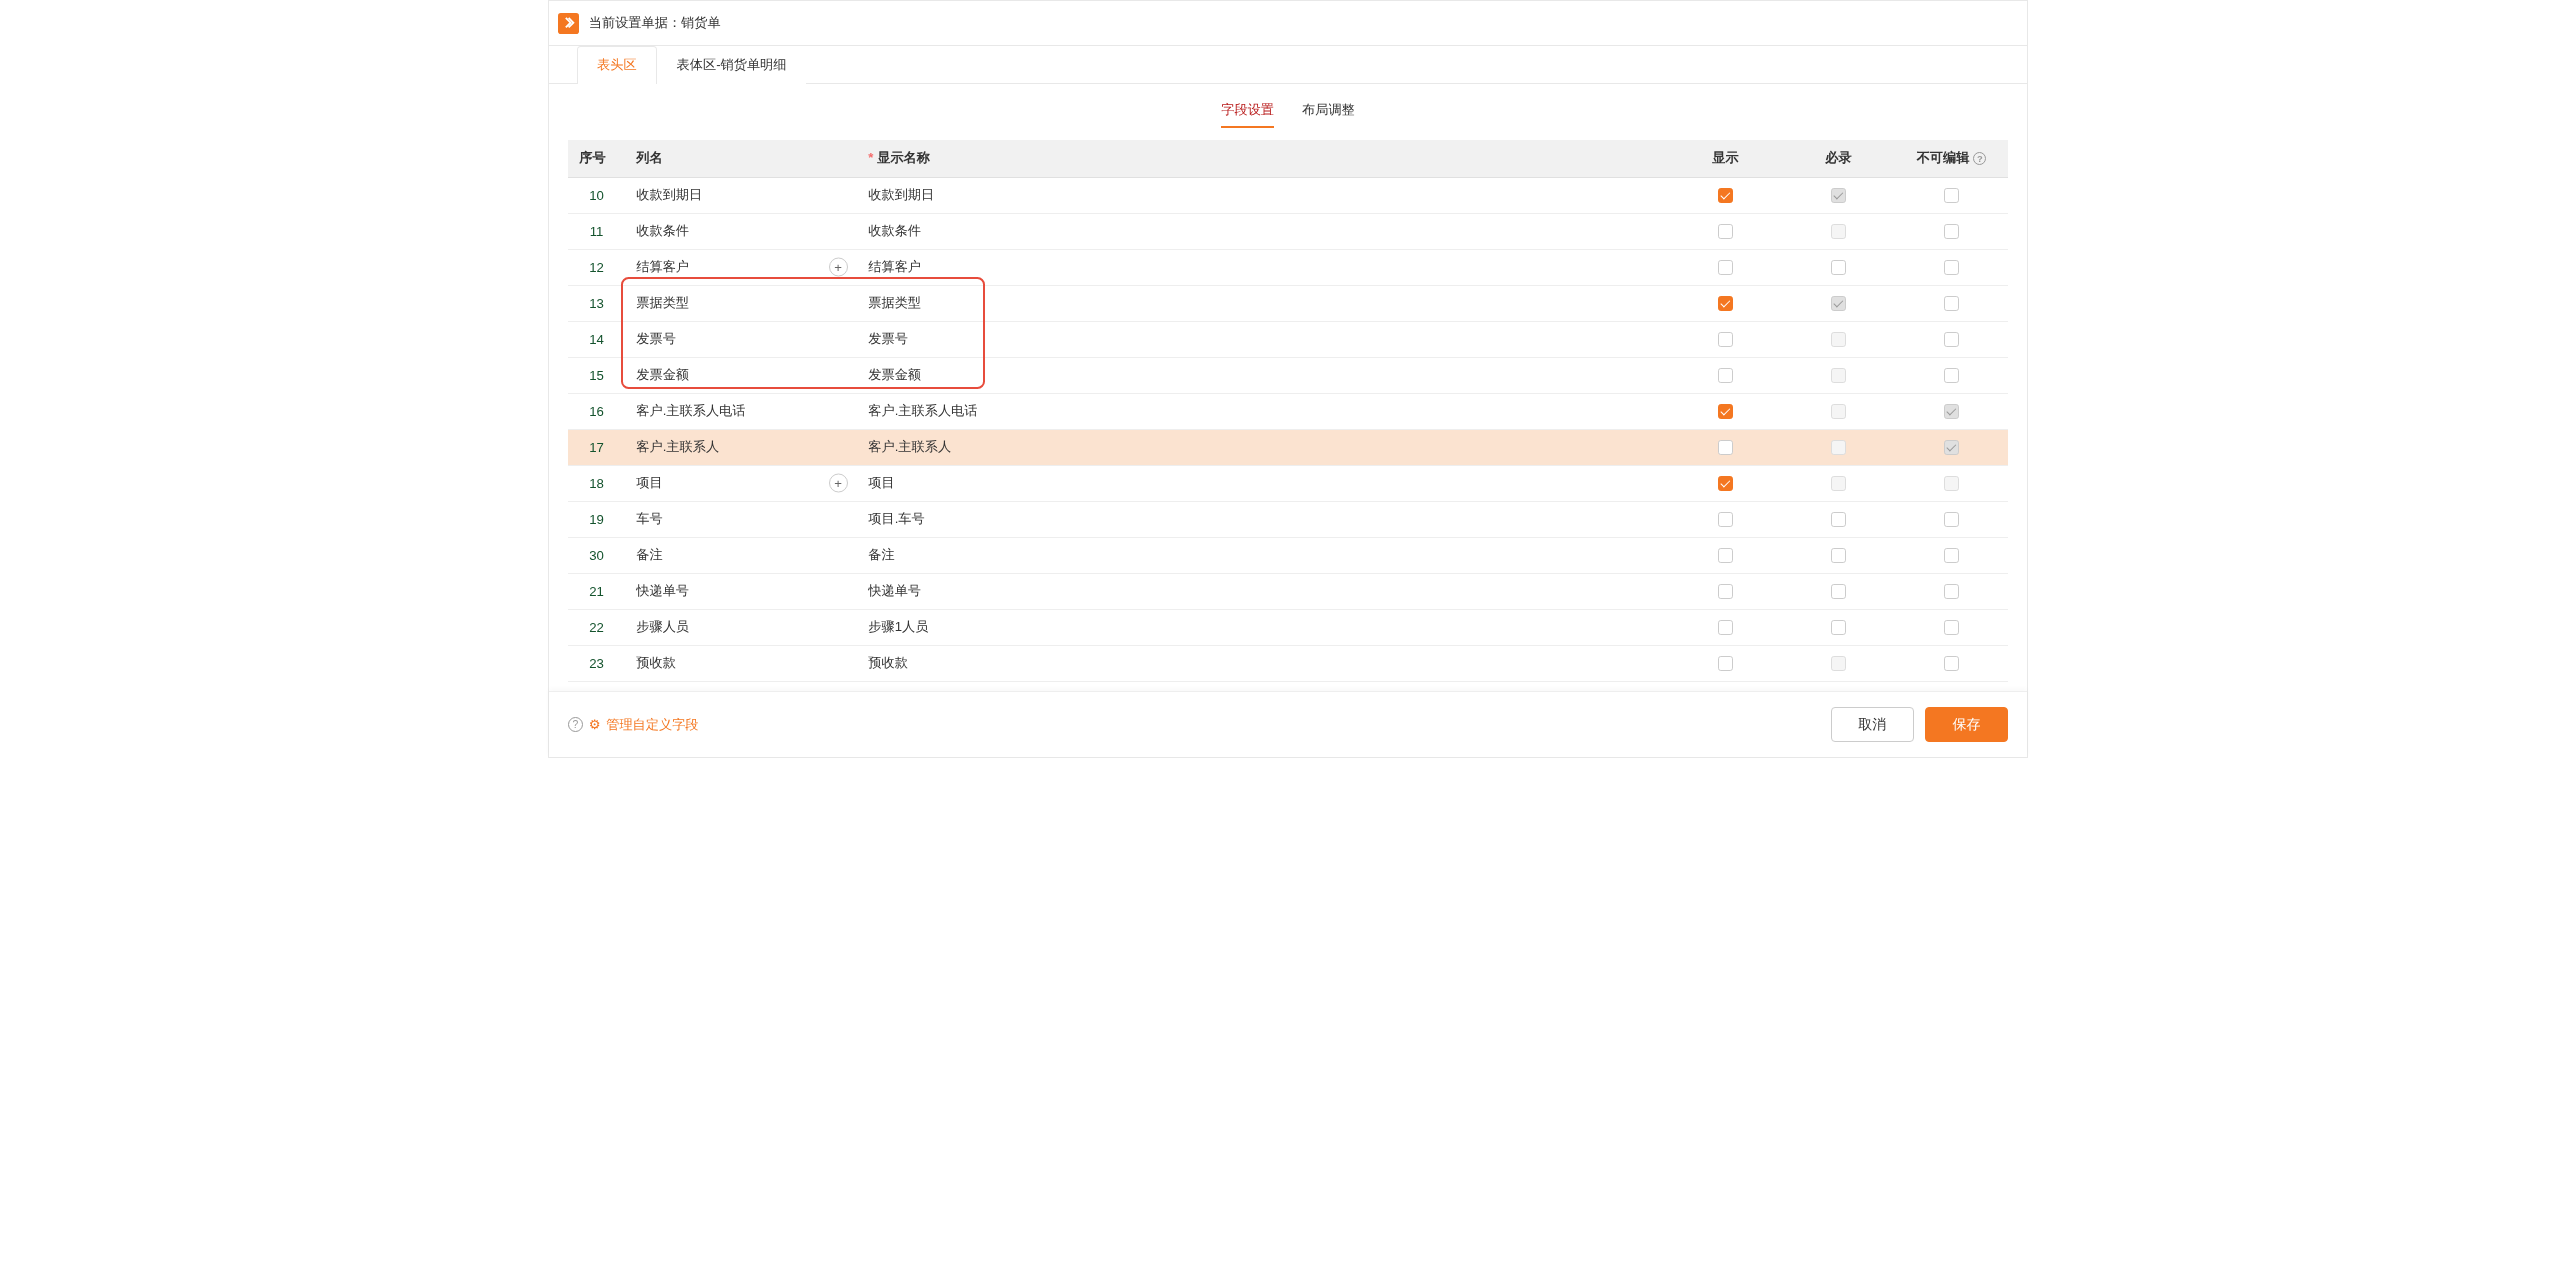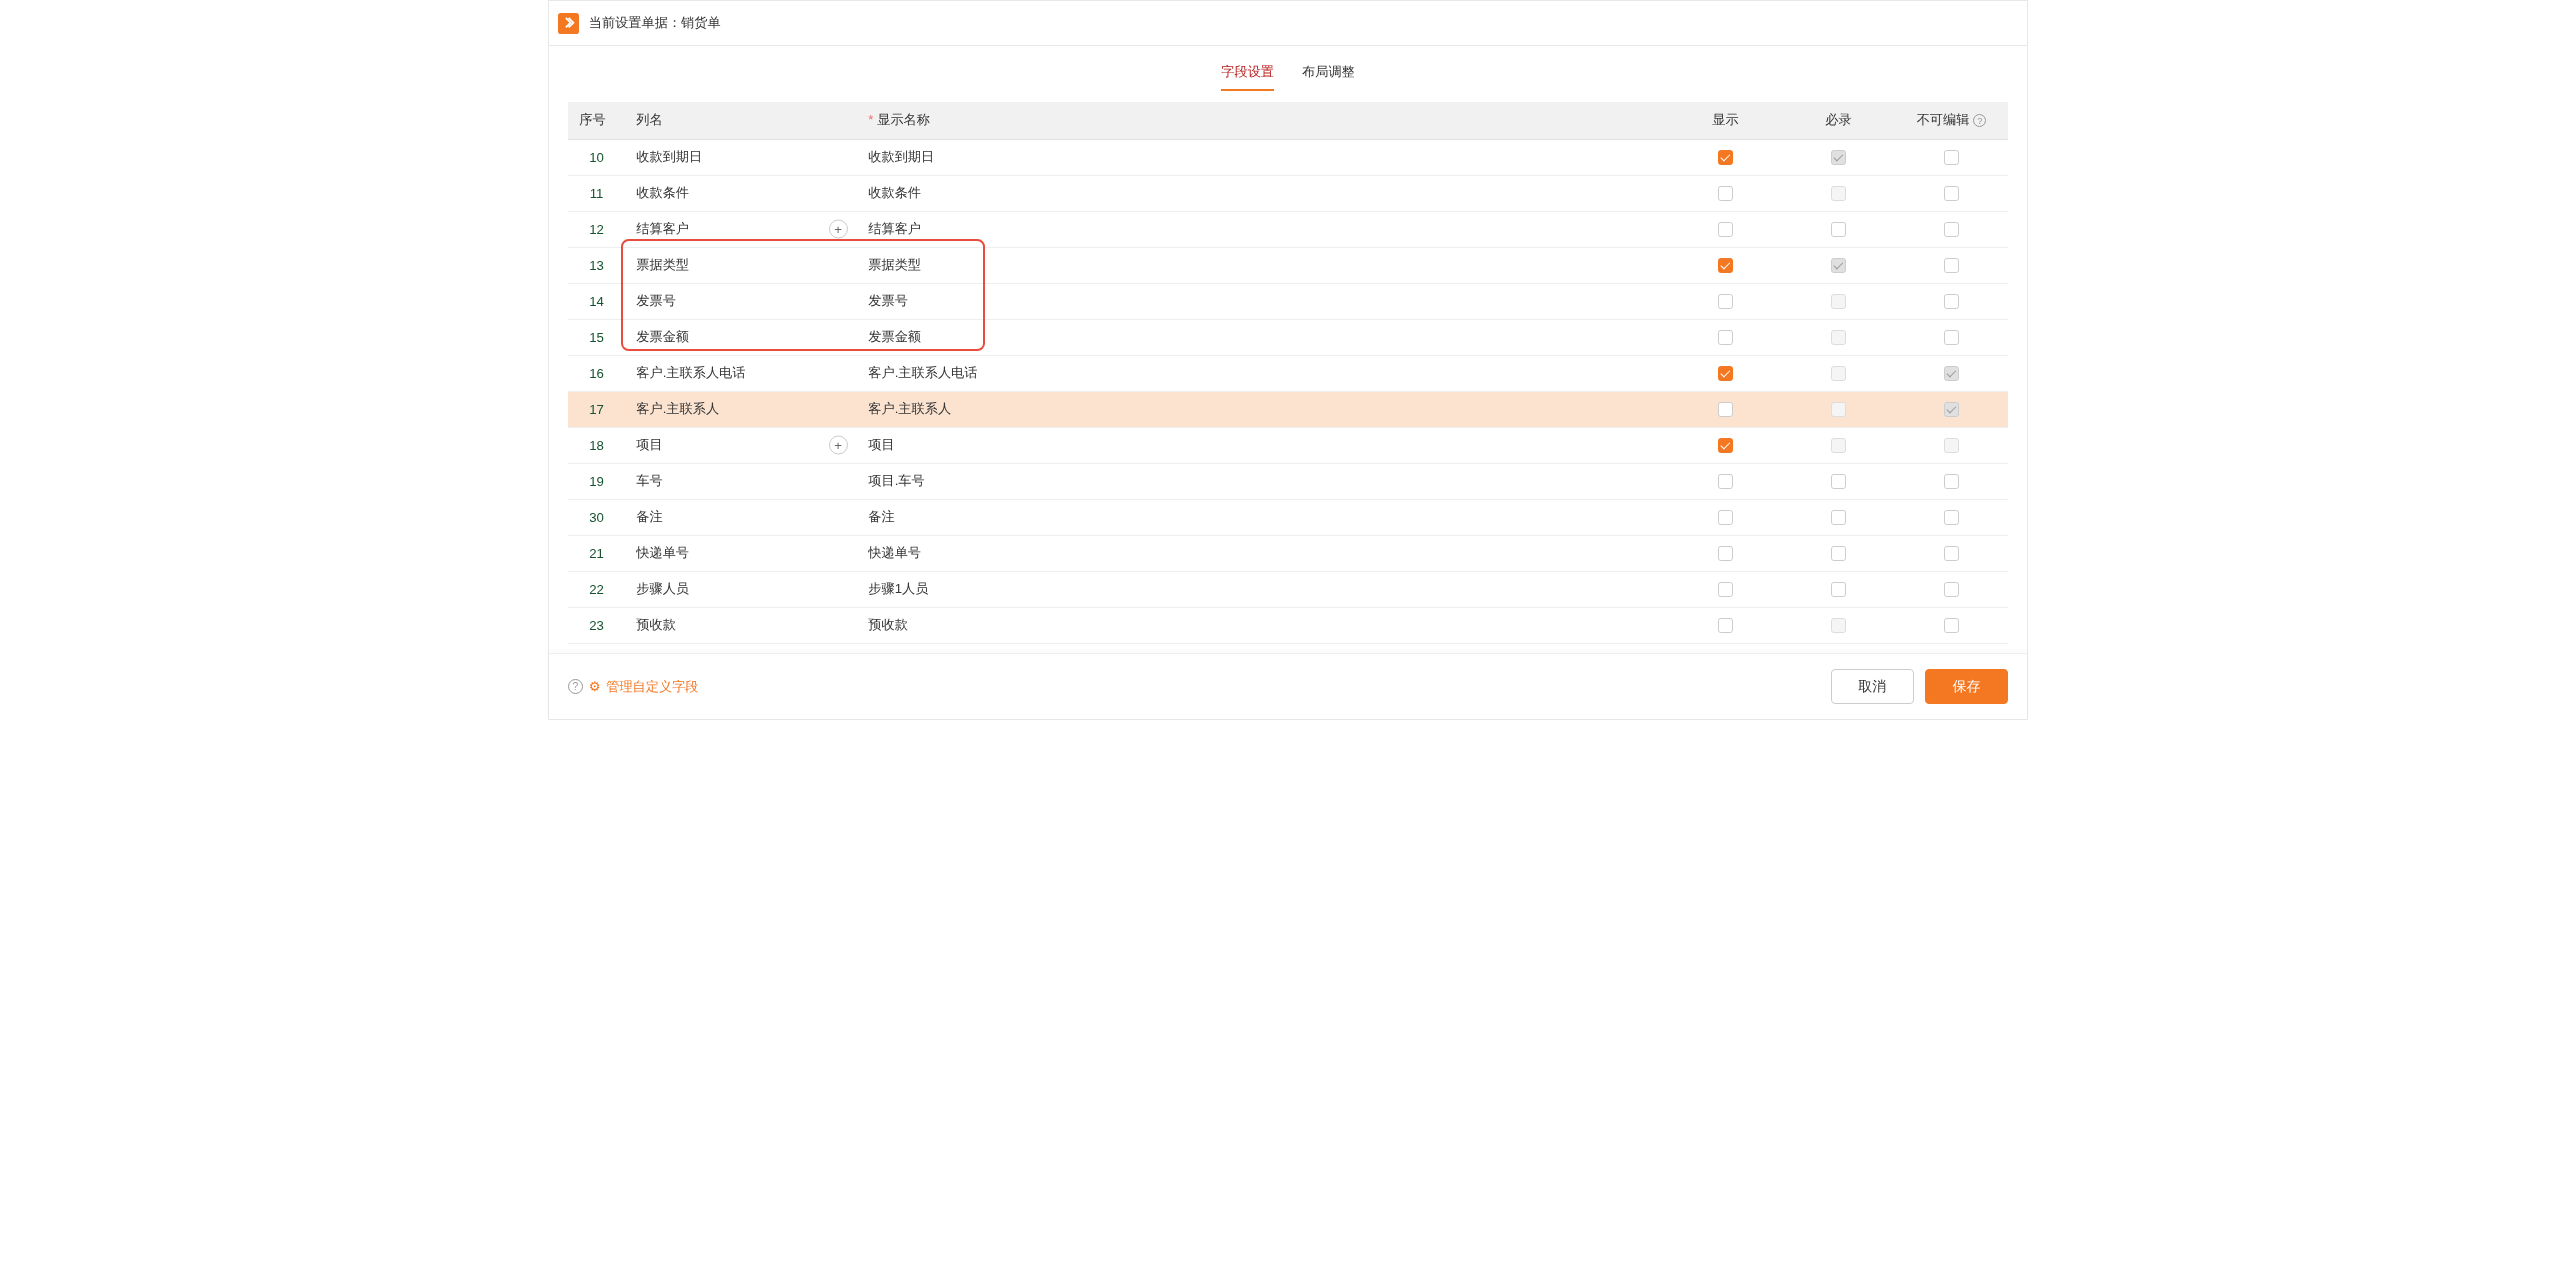--- a/index.html
+++ b/index.html
@@ -9,21 +9,21 @@
 .collapse-btn { width: 21px; height: 21px; background: #f47721; border-radius: 2.8px; display: flex; align-items: center; justify-content: center; margin-right: 9.4px; cursor: pointer; }
 .collapse-btn svg { fill: #fff; }
 .top-title { color: #333; }
 .tabs { display: flex; padding: 0 28px; border-bottom: 0.9px solid #e8e8e8; }
 .tab { padding: 9.4px 19px; cursor: pointer; border: 0.9px solid transparent; border-bottom: none; background: #fff; margin-bottom: -0.9px; }
 .tab.active { color: #f47721; border-color: #e8e8e8; border-radius: 3.8px 3.8px 0 0; }
 .sub-tabs { display: flex; justify-content: center; gap: 28px; padding: 17px 0 0; }
 .sub-tab { padding-bottom: 7.6px; cursor: pointer; color: #333; border-bottom: 2.8px solid transparent; }
 .sub-tab.active { color: #b91c1c; border-bottom-color: #f47721; }
 .table { width: calc(100% - 38px); margin: 11.3px 19px 0; border-collapse: collapse; }
-.table th { background: #f1f1f1; font-weight: 400; color: #333; text-align: left; padding: 9.4px 11.3px; border-bottom: 0.9px solid #e0e0e0; }
+.table th { background: #f1f1f1; font-weight: 700; color: #333; text-align: left; padding: 9.4px 11.3px; border-bottom: 0.9px solid #e0e0e0; }
 .table th.center { text-align: center; }
 .col-seq { width: 57px; text-align: center; }
 .col-name { width: 232px; }
 .col-disp { }
 .col-chk { width: 113px; text-align: center; }
 .req-star { color: #f56c6c; margin-right: 3.8px; }
 .help-icon { display: inline-flex; align-items: center; justify-content: center; width: 13.2px; height: 13.2px; border: 0.9px solid #999; border-radius: 50%; font-size: 9.4px; color: #999; margin-left: 3.8px; vertical-align: middle; }
 .table td { padding: 8.5px 11.3px; border-bottom: 0.9px solid #eee; vertical-align: middle; }
 .table td.seq { text-align: center; color: #14532d; }
 .table td.chk { text-align: center; }
@@ -55,20 +55,24 @@
   <div class="top-bar">
     <div class="collapse-btn">
       <svg width="11.3" height="11.3" viewBox="0 0 12 12">
           <path d="M3 1l5 5-5 5" stroke="#fff" stroke-width="2" fill="none"></path>
           <path d="M6 1l5 5-5 5" stroke="#fff" stroke-width="2" fill="none"></path>
         </svg>
     </div>
     <div class="top-title">当前设置单据：销货单</div>
   </div>
 
+  <div class="tabs" id="main-tabs">
+      <div class="tab active">表头区</div>
+      <div class="tab">表体区-销货单明细</div>
+    </div>
 
   <div class="sub-tabs" id="sub-tabs">
       <div class="sub-tab active">字段设置</div>
       <div class="sub-tab">布局调整</div>
     </div>
 
   <div class="table-wrap">
     <table class="table">
       <thead>
         <tr>

